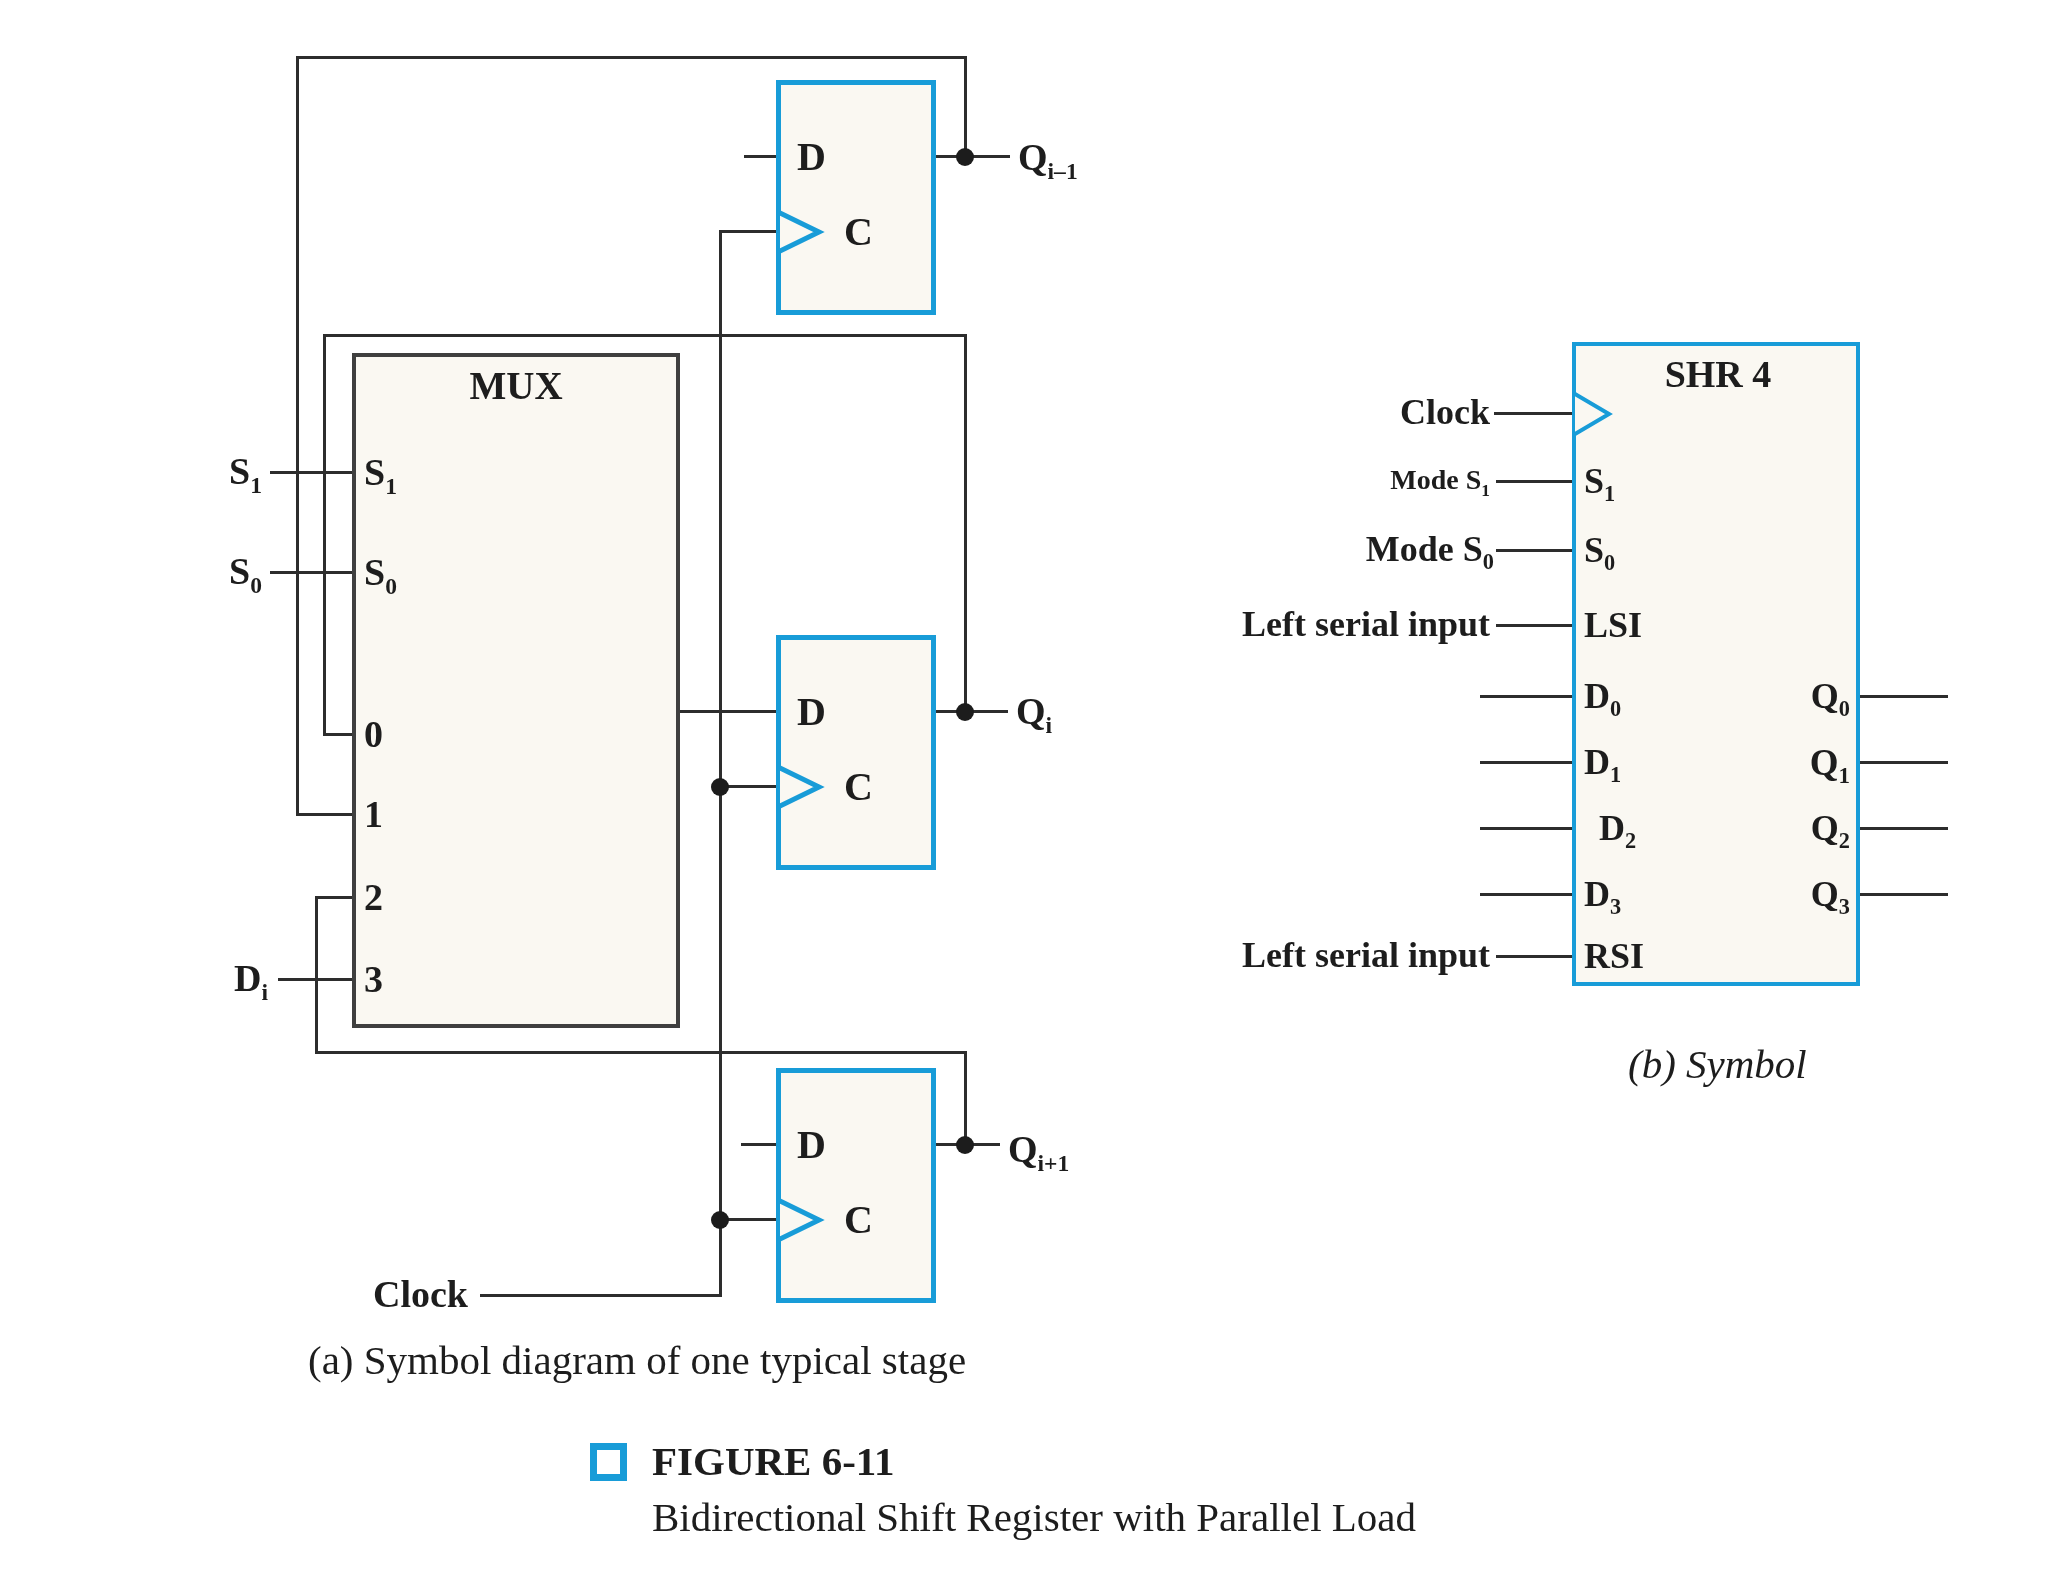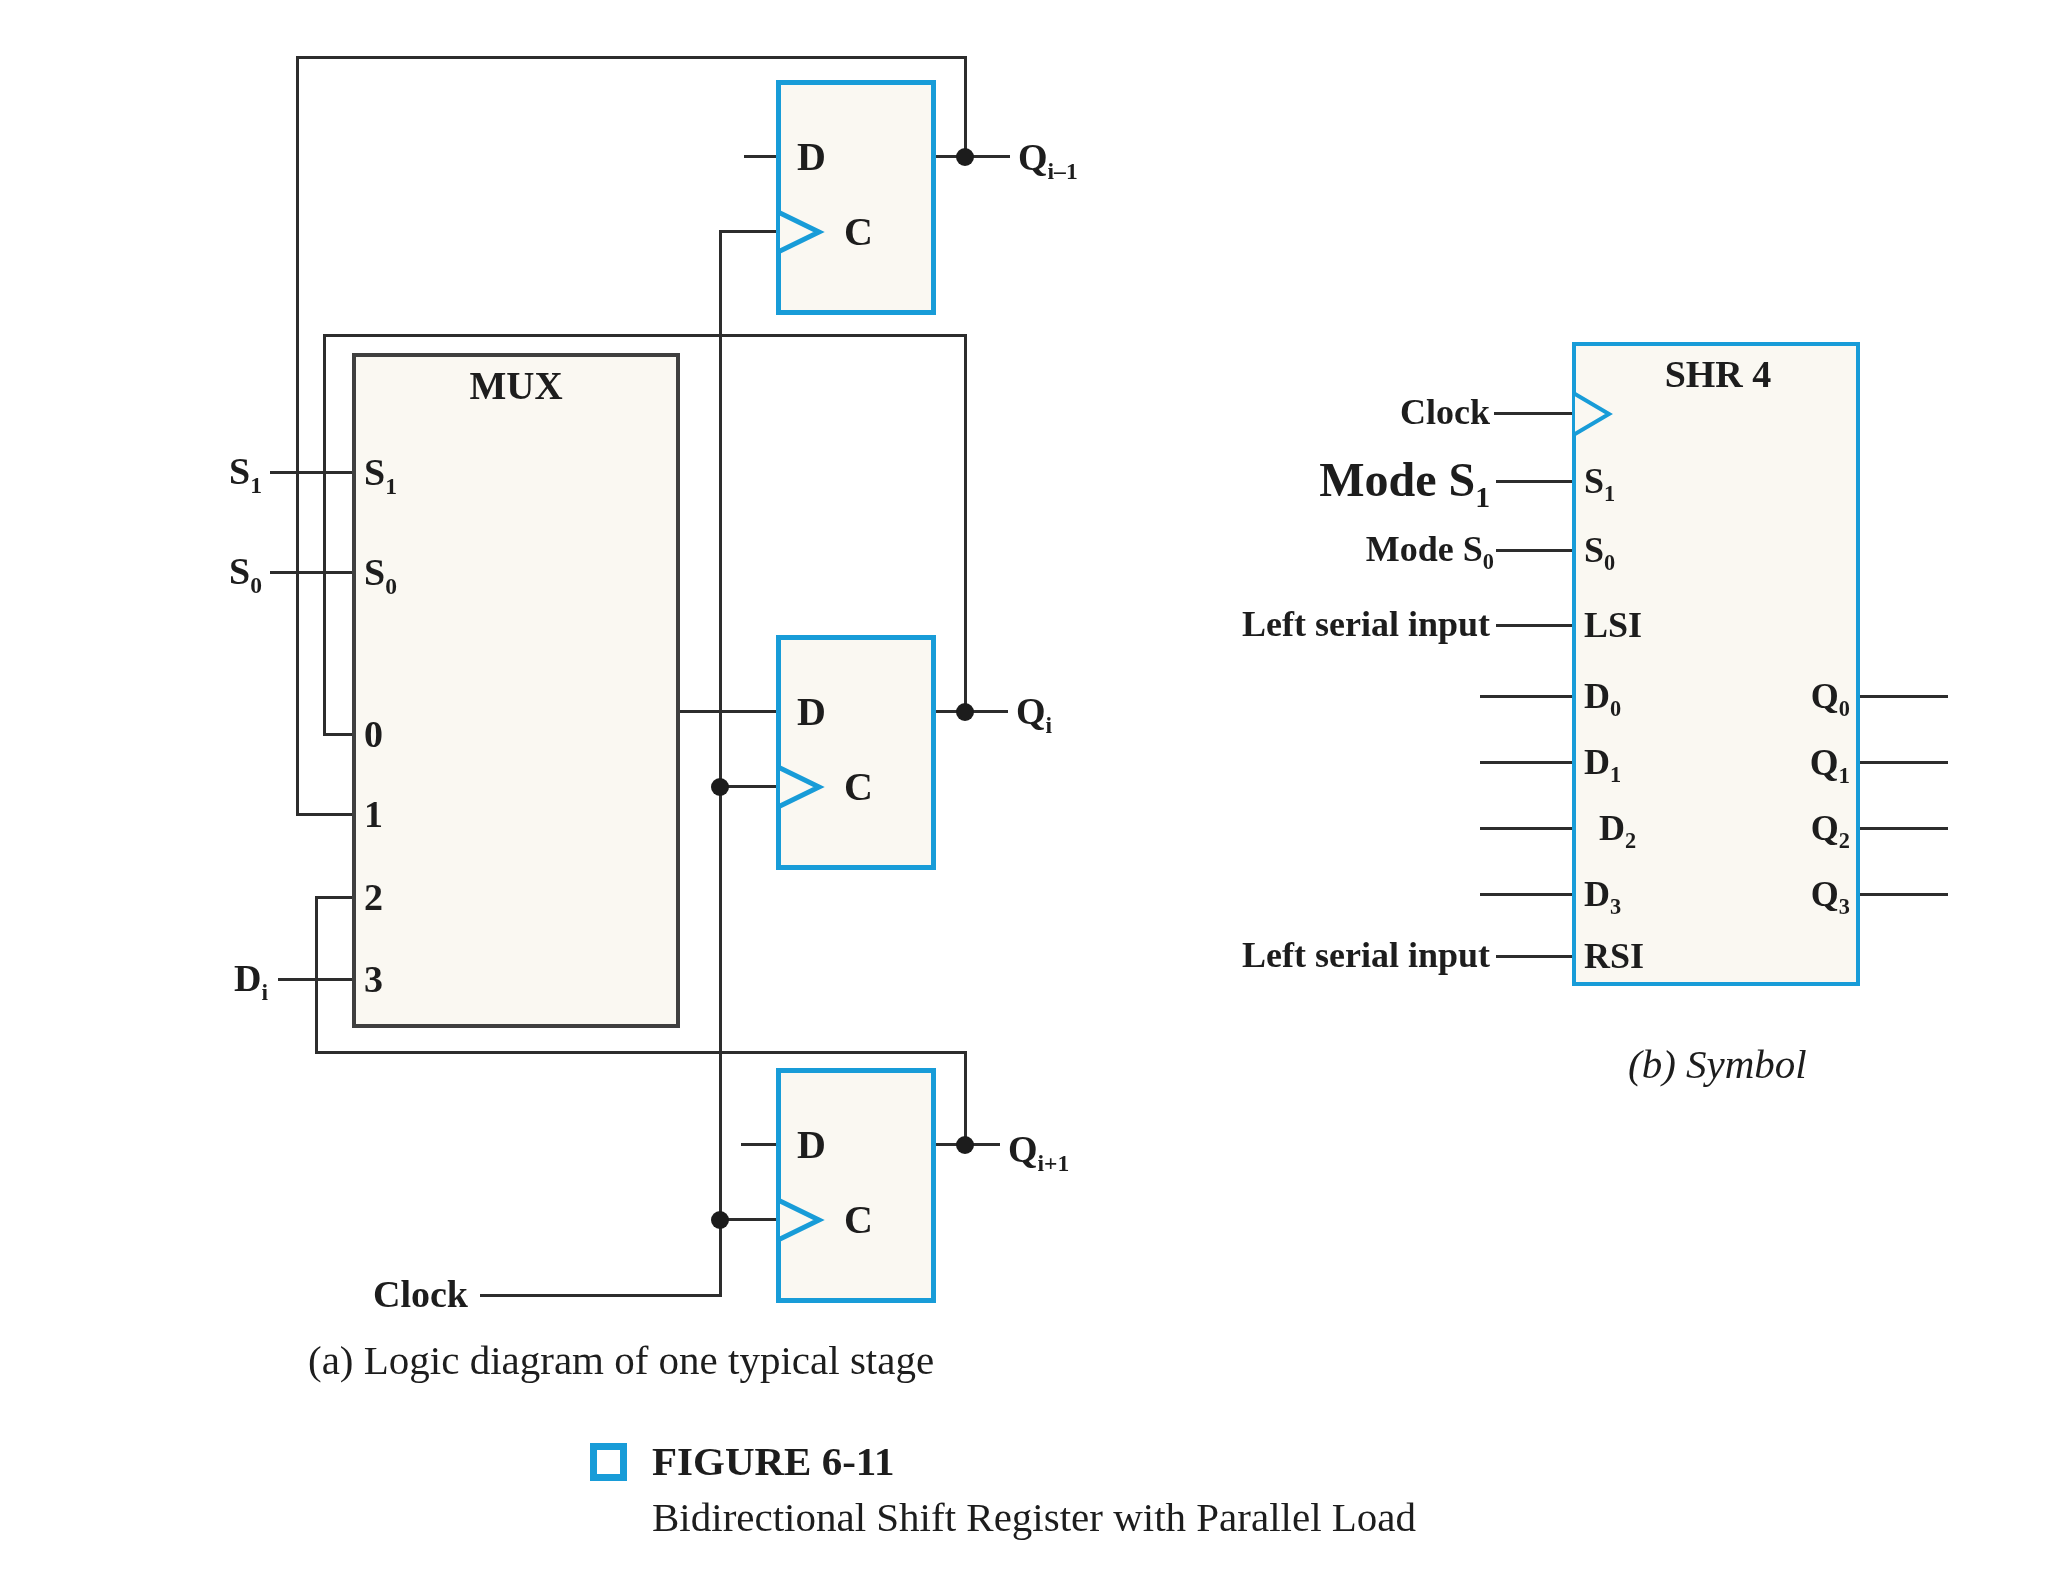--- a/index.html
+++ b/index.html
@@ -104,21 +104,21 @@
 
     <span class="lbl ra" style="left:262px;top:472px;"><span>S</span><sub>1</sub></span>
     <span class="lbl ra" style="left:262px;top:572px;"><span>S</span><sub>0</sub></span>
     <span class="lbl ra" style="left:268px;top:979px;"><span>D</span><sub>i</sub></span>
     <span class="lbl ra" style="left:468px;top:1295px;">Clock</span>
 
     <span class="lbl" style="left:1018px;top:158px;"><span>Q</span><sub>i–1</sub></span>
     <span class="lbl" style="left:1016px;top:712px;"><span>Q</span><sub>i</sub></span>
     <span class="lbl" style="left:1008px;top:1150px;"><span>Q</span><sub>i+1</sub></span>
 
-    <span class="cap" style="left:308px;top:1360px;">(a) Logic diagram of one typical stage</span>
+    <span class="cap" style="left:308px;top:1360px;">(a) Symbol diagram of one typical stage</span>
   </div>
 
   <div>
 
     <div class="w wh" style="left:1494px;top:412px;width:78px;"></div>
     <div class="w wh" style="left:1496px;top:480px;width:76px;"></div>
     <div class="w wh" style="left:1496px;top:549px;width:76px;"></div>
     <div class="w wh" style="left:1496px;top:624px;width:76px;"></div>
     <div class="w wh" style="left:1480px;top:695px;width:92px;"></div>
     <div class="w wh" style="left:1480px;top:761px;width:92px;"></div>
@@ -144,21 +144,21 @@
     <span class="lbl" style="left:1584px;top:829px;font-size:36px;margin-left:15px;"><span>D</span><sub>2</sub></span>
     <span class="lbl" style="left:1584px;top:895px;font-size:36px;"><span>D</span><sub>3</sub></span>
     <span class="lbl" style="left:1584px;top:957px;font-size:36px;"><span>RSI</span><sub></sub></span>
 
     <span class="lbl ra" style="left:1850px;top:697px;font-size:36px;"><span>Q</span><sub>0</sub></span>
     <span class="lbl ra" style="left:1850px;top:763px;font-size:37px;"><span>Q</span><sub>1</sub></span>
     <span class="lbl ra" style="left:1850px;top:829px;font-size:36px;"><span>Q</span><sub>2</sub></span>
     <span class="lbl ra" style="left:1850px;top:895px;font-size:36px;"><span>Q</span><sub>3</sub></span>
 
     <span class="lbl ra" style="left:1490px;top:413px;font-size:36px;"><span>Clock</span><sub></sub></span>
-    <span class="lbl ra" style="left:1490px;top:481px;font-size:48px;"><span>Mode S</span><sub>1</sub></span>
+    <span class="lbl ra" style="left:1490px;top:481px;font-size:28px;"><span>Mode S</span><sub>1</sub></span>
     <span class="lbl ra" style="left:1494px;top:550px;font-size:36px;"><span>Mode S</span><sub>0</sub></span>
     <span class="lbl ra" style="left:1490px;top:625px;font-size:36px;"><span>Left serial input</span><sub></sub></span>
     <span class="lbl ra" style="left:1490px;top:956px;font-size:36px;"><span>Left serial input</span><sub></sub></span>
 
     <span class="cap" style="left:1628px;top:1064px;font-style:italic;">(b) Symbol</span>
   </div>
 
   <div>
     <div class="figsquare" style="left:590px;top:1443px;"></div>
     <span class="figlabel" style="left:652px;top:1461px;">FIGURE 6-11</span>

